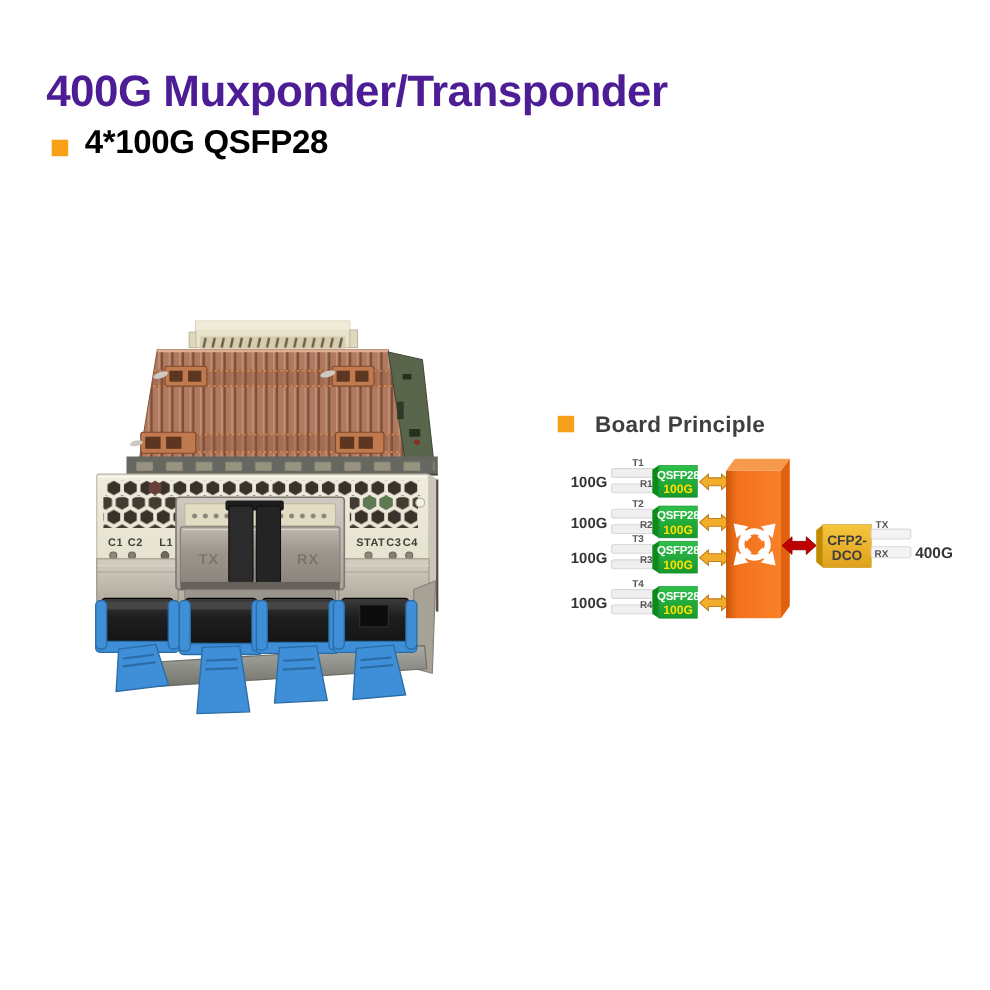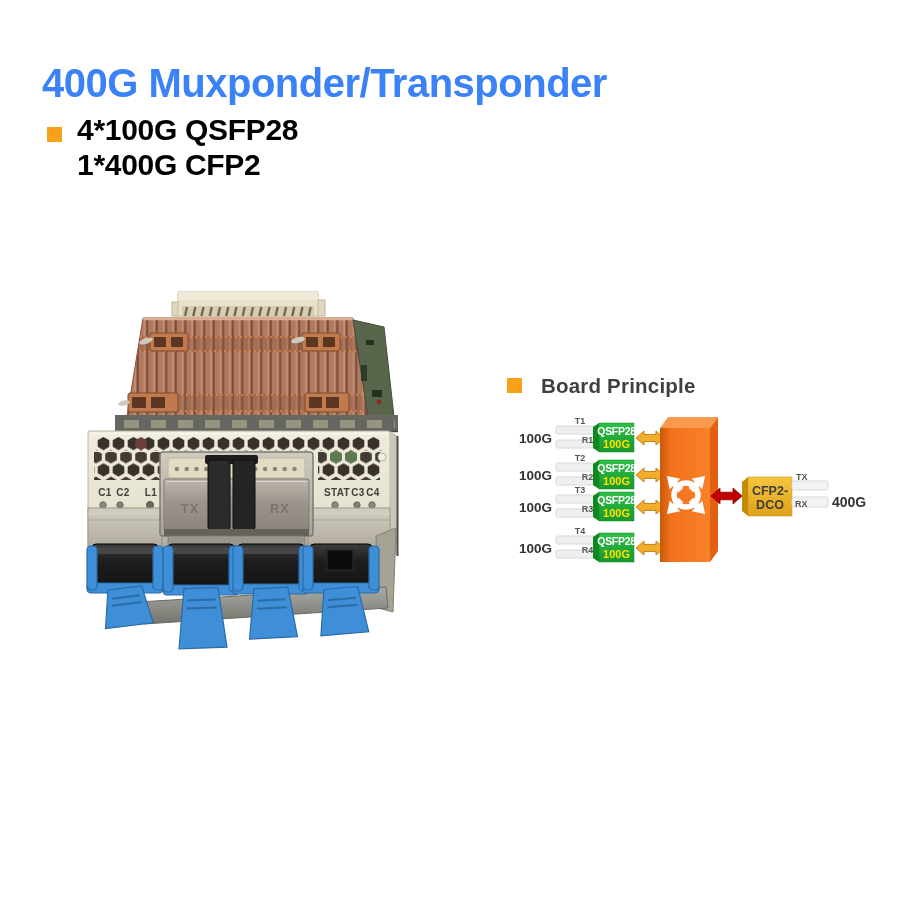--- a/index.html
+++ b/index.html
@@ -1,19 +1,19 @@
 <!DOCTYPE html>
 <html><head>
 <meta charset="utf-8">
 <style>
   html,body{margin:0;padding:0;}
   body{width:900px;height:900px;position:relative;background:#ffffff;overflow:hidden;
        font-family:"Liberation Sans",sans-serif;}
   .abs{position:absolute;}
-  #title{left:42px;top:61px;font-size:40px;font-weight:bold;color:#3b82f6;
+  #title{left:42px;top:61px;font-size:40px;font-weight:bold;color:#4c1d95;
          letter-spacing:-0.5px;white-space:nowrap;}
   #bullet-sq{left:47px;top:127px;width:15px;height:15px;background:#F9A01B;}
   #bullets{left:77px;top:112px;font-size:30px;font-weight:bold;color:#000;
            line-height:35px;letter-spacing:-0.3px;white-space:nowrap;}
   svg text{font-family:"Liberation Sans",sans-serif;}
   .f-rate{font-size:13.5px;font-weight:bold;fill:#333333;}
   .f-port{font-size:9px;font-weight:bold;fill:#555555;}
   .f-modA{font-size:10.5px;font-weight:bold;fill:#ffffff;letter-spacing:-0.3px;}
   .f-modB{font-size:11px;font-weight:bold;fill:#FFE000;}
   .f-cfp{font-size:12.5px;font-weight:bold;fill:#3E3E3E;}
@@ -22,21 +22,20 @@
   .f-panel{font-size:10px;font-weight:bold;fill:#43403A;letter-spacing:0.4px;}
   .f-emboss{font-size:13px;font-weight:bold;fill:#756F67;letter-spacing:1px;opacity:0.85;}
 </style>
 </head>
 <body>
 
 <div class="abs" id="title">400G Muxponder/Transponder</div>
 <div class="abs" id="bullet-sq"></div>
 <div class="abs" id="bullets">
   <div>4*100G QSFP28</div>
-  <div>1*400G CFP2</div>
 </div>
 
 <svg class="abs" style="left:80px;top:270px;" width="420" height="400" viewBox="0 0 420 400">
   <defs>
     <pattern id="finp" patternUnits="userSpaceOnUse" width="9.5" height="4">
       <rect x="0" y="0" width="9.5" height="4" fill="#B17A5F"></rect>
       <rect x="0" y="0" width="1.8" height="4" fill="#7B4F3C"></rect>
       <rect x="7" y="0" width="1.4" height="4" fill="#C99A7E"></rect>
       <rect x="8.4" y="0" width="1.1" height="4" fill="#9D6A50"></rect>
     </pattern>

